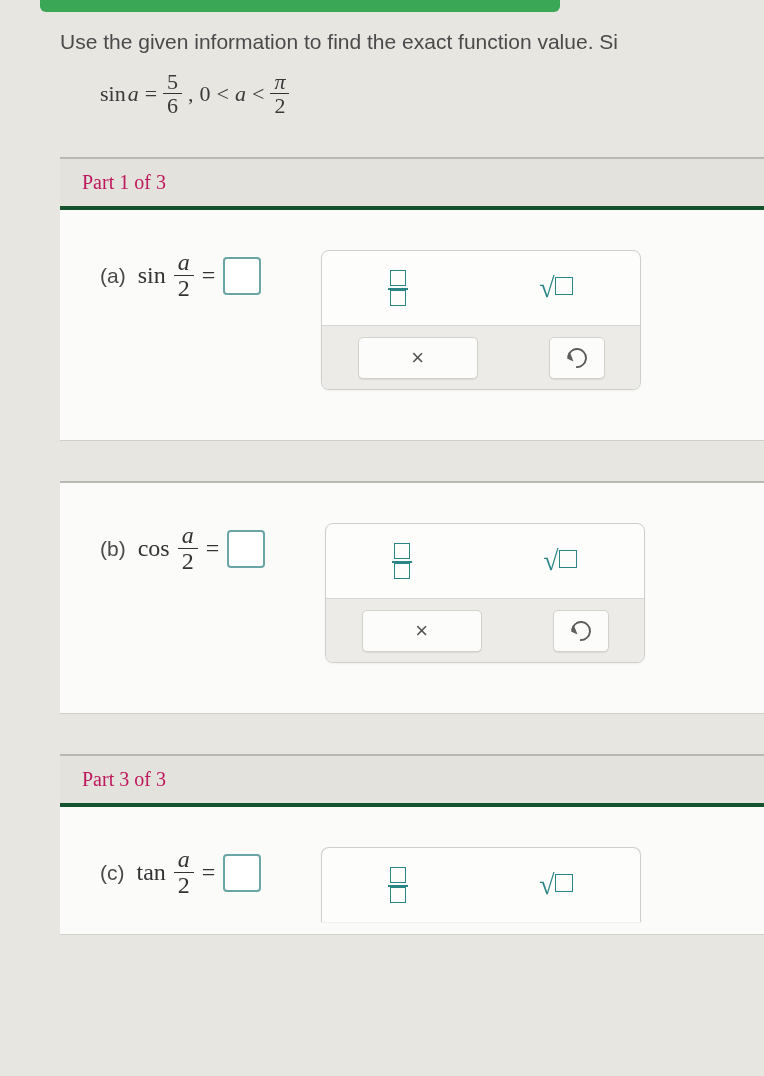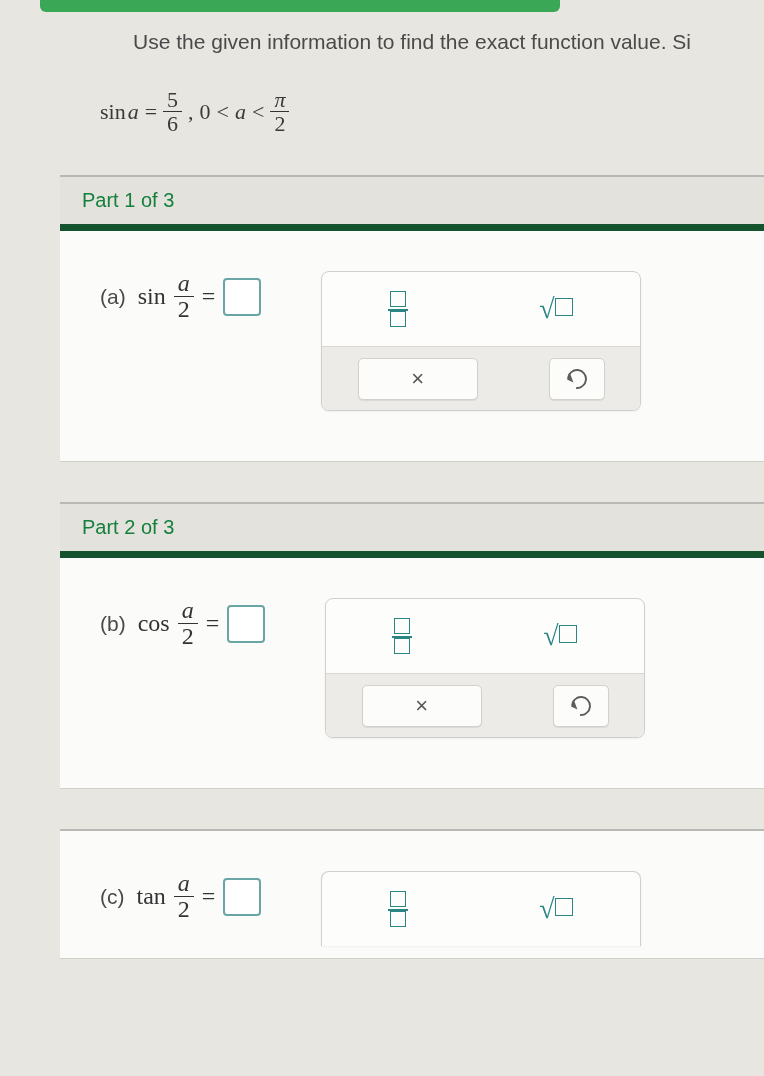--- a/index.html
+++ b/index.html
@@ -20,22 +20,21 @@
     margin-left: 40px;
     width: 520px;
     position: relative;
   }
   .content {
     padding: 18px 0 0 60px;
   }
   .instructions {
     color: #4a4a4a;
     font-size: 21px;
-    margin-bottom: 34px;
-    text-align: center;
+    margin-bottom: 16px;
   }
   .given {
     color: #3a3a3a;
     font-size: 22px;
     margin: 0 0 40px 40px;
     font-family: "Times New Roman", serif;
     display:flex;
     align-items:center;
     gap:6px;
   }
@@ -49,24 +48,25 @@
   }
   .frac > span { padding: 0 4px; }
   .frac .num { border-bottom: 1.5px solid #333; }
   .italic { font-style: italic; }
   .part-block {
     margin-top: 8px;
     border-top: 2px solid #b9b8b4;
   }
   .part-header {
     background: #e3e2dd;
-    border-bottom: 7px solid #14532d;
-    color: #15803d;
+    border-bottom: 4px solid #14532d;
+    color: #be185d;
     font-size: 20px;
     padding: 12px 22px;
+    font-family: Liberation Serif, serif;
   }
   .part-body {
     background: #fbfbfa;
     padding: 40px 26px 50px 40px;
     display: flex;
     align-items: flex-start;
     gap: 60px;
     border-bottom: 1px solid #d0cfca;
   }
   .part-body.short { padding-bottom: 12px; }
@@ -221,21 +221,20 @@
             <span class="undo-icon"></span>
           </div>
         </div>
       </div>
     </div>
   </div>
 
   <div class="spacer"></div>
 
   <div class="part-block">
-    <div class="part-header">Part 2 of 3</div>
     <div class="part-body">
       <div class="eq">
         <span class="label">(b)</span>
         <span>cos</span>
         <span class="frac">
           <span class="num italic">a</span>
           <span>2</span>
         </span>
         <span>=</span>
         <span class="answer-box"></span>
@@ -261,20 +260,21 @@
             <span class="undo-icon"></span>
           </div>
         </div>
       </div>
     </div>
   </div>
 
   <div class="spacer"></div>
 
   <div class="part-block">
+    <div class="part-header">Part 3 of 3</div>
     <div class="part-body short">
       <div class="eq">
         <span class="label">(c)</span>
         <span>tan</span>
         <span class="frac">
           <span class="num italic">a</span>
           <span>2</span>
         </span>
         <span>=</span>
         <span class="answer-box"></span>

